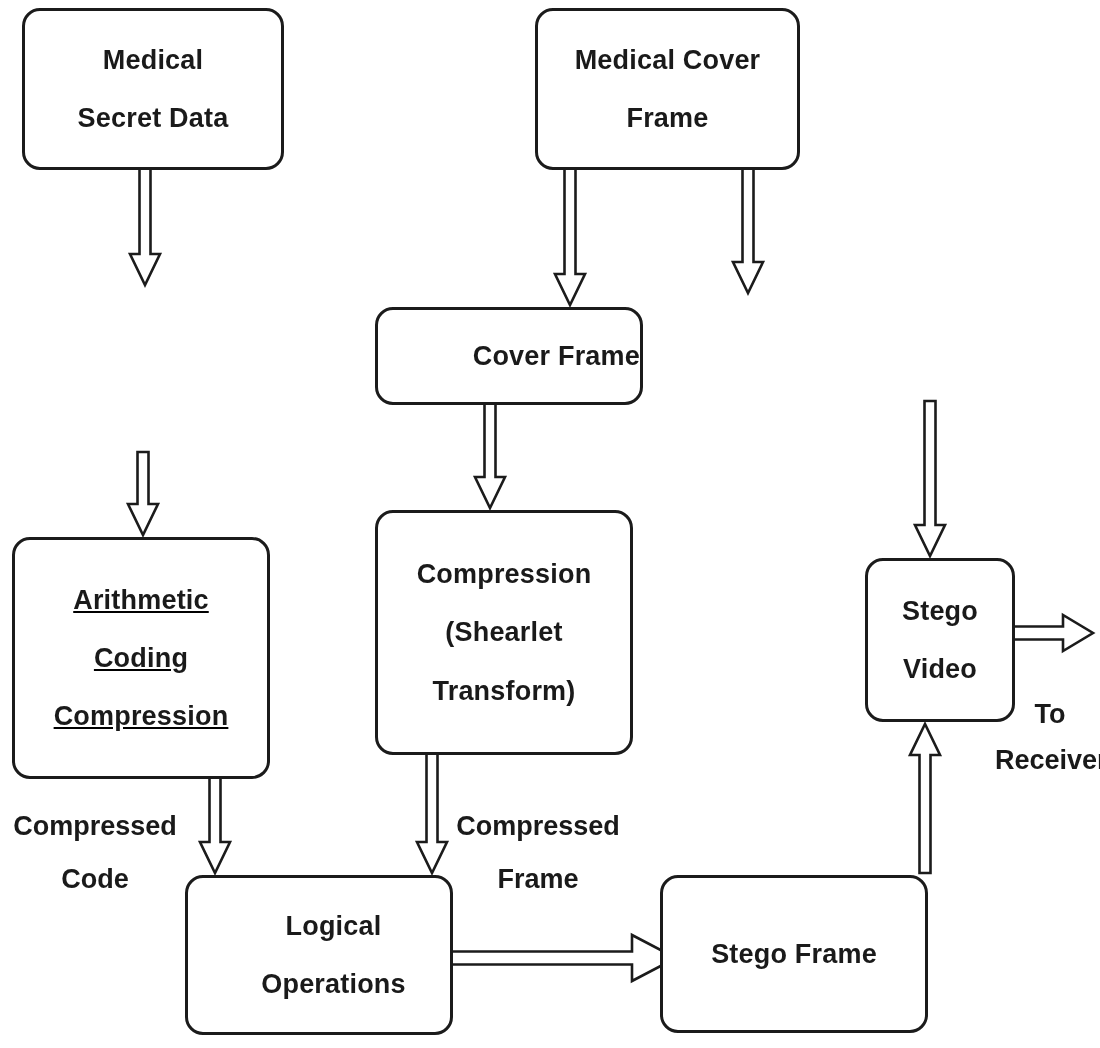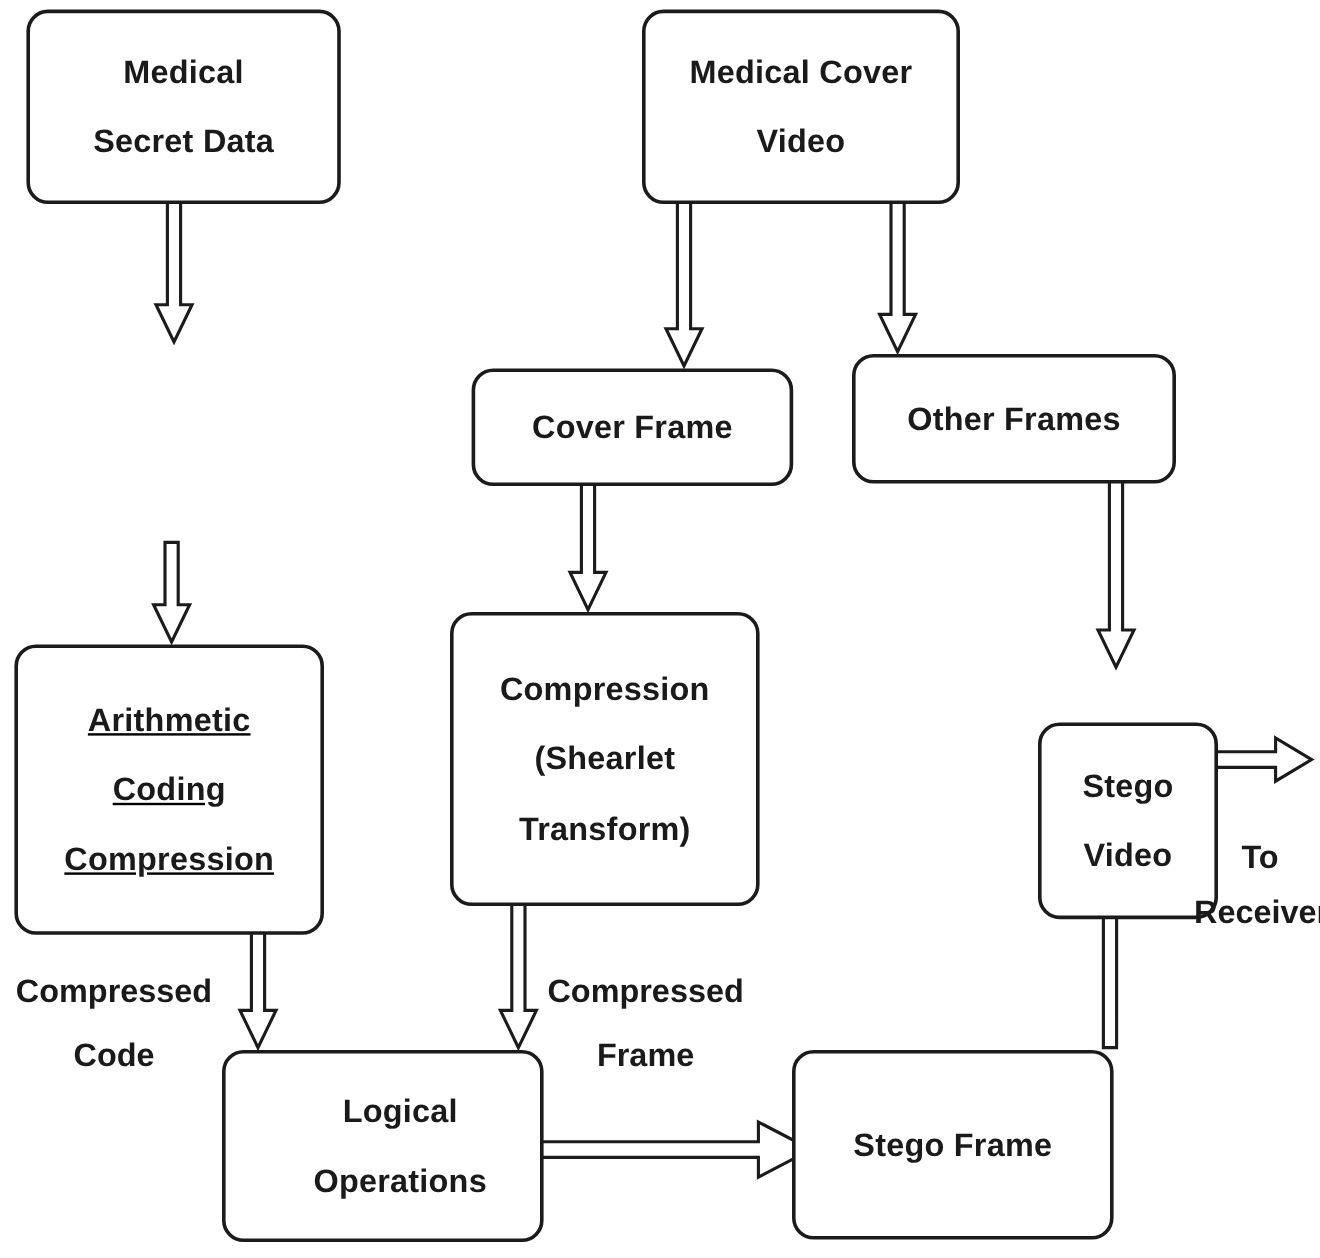--- a/index.html
+++ b/index.html
@@ -79,42 +79,39 @@
 Compression</span>
   </div>
 
   <div class="node" style="left:185px; top:875px; width:268px; height:160px;padding-left:29px;">
     <span class="node-label">Logical
 Operations</span>
   </div>
 
   <div class="node" style="left:535px; top:8px; width:265px; height:162px;">
     <span class="node-label">Medical Cover
-Video</span>
+Frame</span>
   </div>
 
-  <div class="node" style="left:393px; top:307px; width:268px; height:98px;">
+  <div class="node" style="left:375px; top:307px; width:268px; height:98px;justify-content:flex-end;">
     <span class="node-label">Cover Frame</span>
   </div>
 
-  <div class="node" style="left:710px; top:295px; width:270px; height:108px;">
-    <span class="node-label">Other Frames</span>
-  </div>
 
   <div class="node" style="left:375px; top:510px; width:258px; height:245px;">
     <span class="node-label">Compression
 (Shearlet
 Transform)</span>
   </div>
 
   <div class="node" style="left:660px; top:875px; width:268px; height:158px;">
     <span class="node-label">Stego Frame</span>
   </div>
 
-  <div class="node" style="left:865px; top:558px; width:150px; height:164px;margin-top:44px;">
+  <div class="node" style="left:865px; top:558px; width:150px; height:164px;">
     <span class="node-label">Stego
 Video</span>
   </div>
 
   <div class="free-label" style="left:0px; top:800px; width:190px;">Compressed
 Code</div>
 
   <div class="free-label" style="left:448px; top:800px; width:180px;">Compressed
 Frame</div>
 

